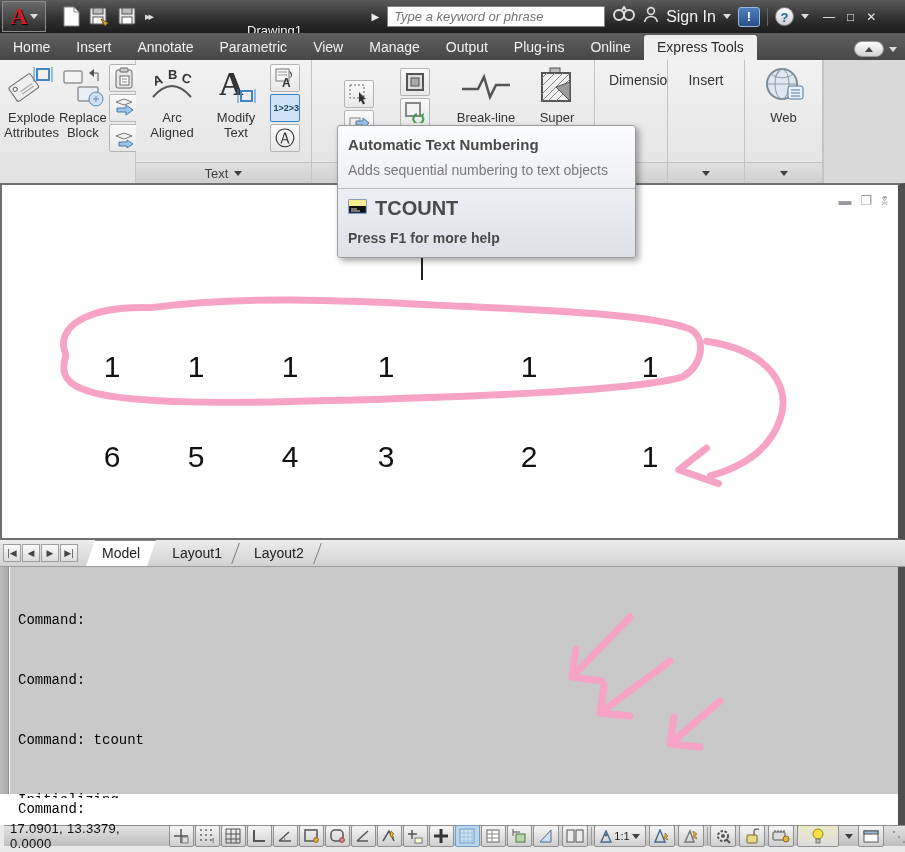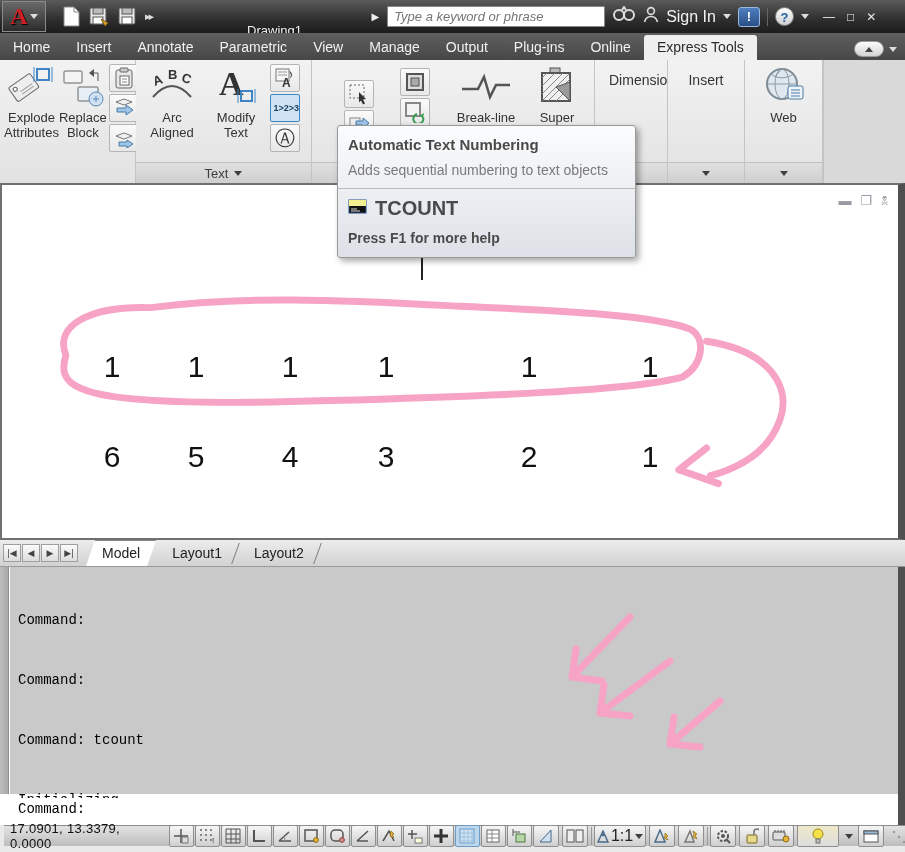--- a/index.html
+++ b/index.html
@@ -101,21 +101,21 @@
   
   .statusbar { position:absolute; left:4px; top:825px; width:905px; height:21px;
     background:linear-gradient(#e3e3e3,#bdbdbd); border-top:1px solid #8c8c8c; display:flex; align-items:center; }
   .coords { font-size:13px; color:#111; padding:0 10px 0 6px; letter-spacing:.3px; }
   .sb-btn { width:26px; height:22px; margin-right:1px; background:linear-gradient(#f6f6f6,#cfcfcf);
     border:1px solid #8f8f8f; border-radius:2px; display:flex; align-items:center; justify-content:center;
     font-size:12px; color:#3c3c3c; }
   .sb-btn.on { background:#bcd6ee; border-color:#6f9cc4; }
   .sb-btn.lit { background:linear-gradient(#efe9c8,#ddd); }
   .sb-right { margin-left:auto; display:flex; align-items:center; gap:2px; padding-right:4px; }
-  .scale-lbl { font-size:16px; color:#222; padding:0 2px; }
+  .scale-lbl { font-size:11px; color:#222; padding:0 2px; }
   .grip-dots { width:14px; height:14px; margin-left:4px;
     background:radial-gradient(circle at 3px 3px,#999 1.2px,transparent 1.6px),
                radial-gradient(circle at 8px 8px,#999 1.2px,transparent 1.6px),
                radial-gradient(circle at 13px 13px,#999 1.2px,transparent 1.6px); }
 </style>
 </head>
 <body>
 
 <div class="titlebar">
   <div class="logo-btn">

